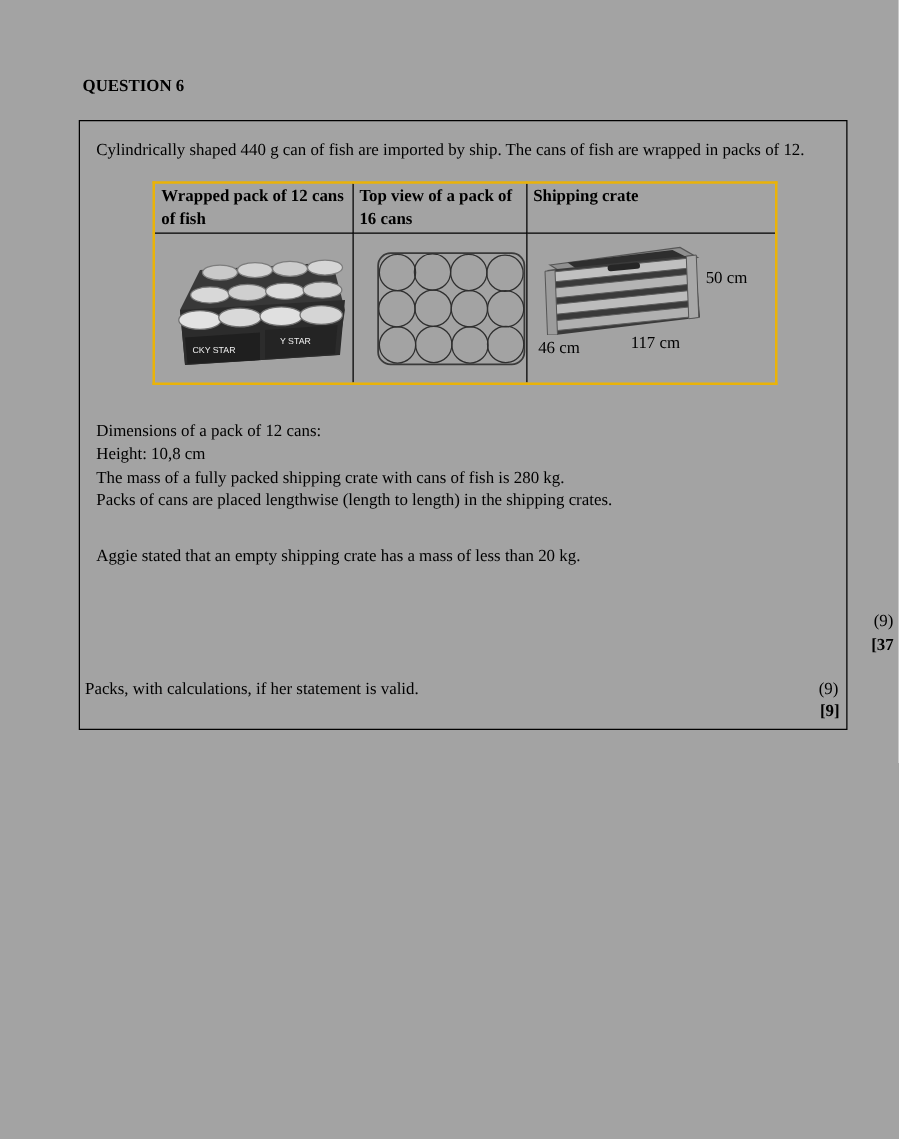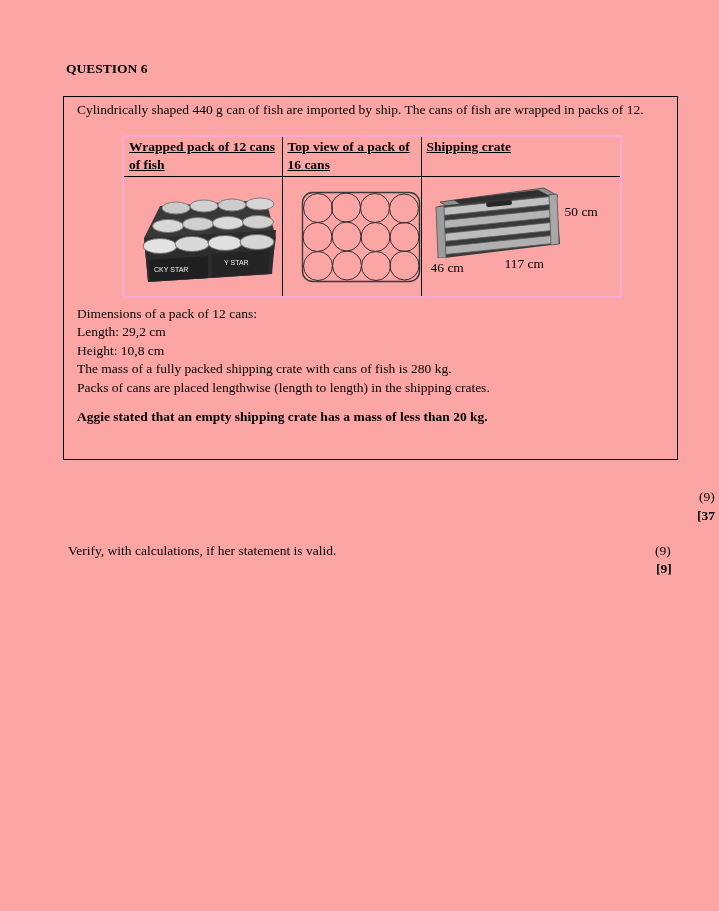--- a/index.html
+++ b/index.html
@@ -1,46 +1,46 @@
 <!DOCTYPE html>
 <html><head>
 <meta charset="utf-8">
 <style>
   * { margin:0; padding:0; box-sizing:border-box; }
   html, body { background:#ffffff; }
   .page {
     position:relative;
     width:719px;
     height:911px;
-    background:#fca5a5;
+    background:#a3a3a3;
     color:#000;
     font-family:"Liberation Serif", serif;
     font-size:13.5px;
     overflow:hidden;
   }
   .q-title {
     position:absolute;
     left:66px; top:61px;
     font-weight:bold;
     font-size:13.5px;
   }
   .info-box {
     position:absolute;
     left:63px; top:96px;
-    width:615px; height:364px;
+    width:615px; height:488px;
     border:1.5px solid #000;
-    padding:4px 13px 0 13px;
+    padding:14px 13px 0 13px;
   }
   .intro { width:590px; line-height:18px; }
   .pack-table {
     border-collapse:collapse;
     margin:16px 0 0 45px;
   }
   .pack-table th, .pack-table td { border:1.5px solid #000; }
-  .pack-table { border:2px solid #f9a8d4;text-decoration:underline; }
+  .pack-table { border:2px solid #eab308; }
   .pack-table th {
     font-weight:bold;
     font-size:13.5px;
     text-align:left;
     vertical-align:top;
     padding:1px 5px 2px 5px;
     line-height:18px;
   }
   .th-c1 { width:159px; }
   .th-c2 { width:139px; }
@@ -51,23 +51,23 @@
     text-align:right;
   }
   .cell-pack svg { margin-top:3px; }
   .cell-topview svg { margin-top:14px; }
   .cell-crate { position:relative; }
   .crate-svg-wrap { position:absolute; left:6px; top:3px; }
   .lbl { position:absolute; font-size:13.5px; white-space:nowrap; }
   .lbl-50  { left:143px; top:27px; }
   .lbl-66  { left:9px;  top:83px; }
   .lbl-117 { left:83px; top:79px; }
-  .details { margin-top:7px;font-family:Liberation Serif, serif; }
+  .details { margin-top:28px;font-family:Liberation Serif, serif; }
   .details p { line-height:18.6px; }
-  .statement { margin-top:11px; line-height:18px; width:575px;font-weight:bold; }
+  .statement { margin-top:26px; line-height:18px; width:575px; }
   .marks-9a  { position:absolute; left:699px; top:489px; }
   .marks-37  { position:absolute; left:697px; top:508px; font-weight:bold; }
   .verify        { position:absolute; left:68px;  top:543px; }
   .verify-marks  { position:absolute; left:655px; top:543px; }
   .verify-total  { position:absolute; left:656px; top:561px; font-weight:bold; }
 </style>
 </head>
 <body>
 
 <div class="page">
@@ -156,30 +156,29 @@
           <span class="lbl lbl-50">50 cm</span>
           <span class="lbl lbl-66">46 cm</span>
           <span class="lbl lbl-117">117 cm</span>
         </td>
       </tr>
     </tbody>
       </table>
 
     <div class="details">
       <p>Dimensions of a pack of 12 cans:</p>
-      <p>Length: 29,2 cm</p>
       <p>Height: 10,8 cm</p>
       <p>The mass of a fully packed shipping crate with cans of fish is 280 kg.</p>
       <p>Packs of cans are placed lengthwise (length to length) in the shipping crates.</p>
     </div>
 
     <p class="statement">Aggie stated that an empty shipping crate has a mass of less than 20 kg.</p>
 
   </div>
 
   <span class="marks-9a">(9)</span>
   <span class="marks-37">[37</span>
 
-  <span class="verify">Verify, with calculations, if her statement is valid.</span>
+  <span class="verify">Packs, with calculations, if her statement is valid.</span>
   <span class="verify-marks">(9)</span>
   <span class="verify-total">[9]</span>
 
 </div>
 
 </body></html>

